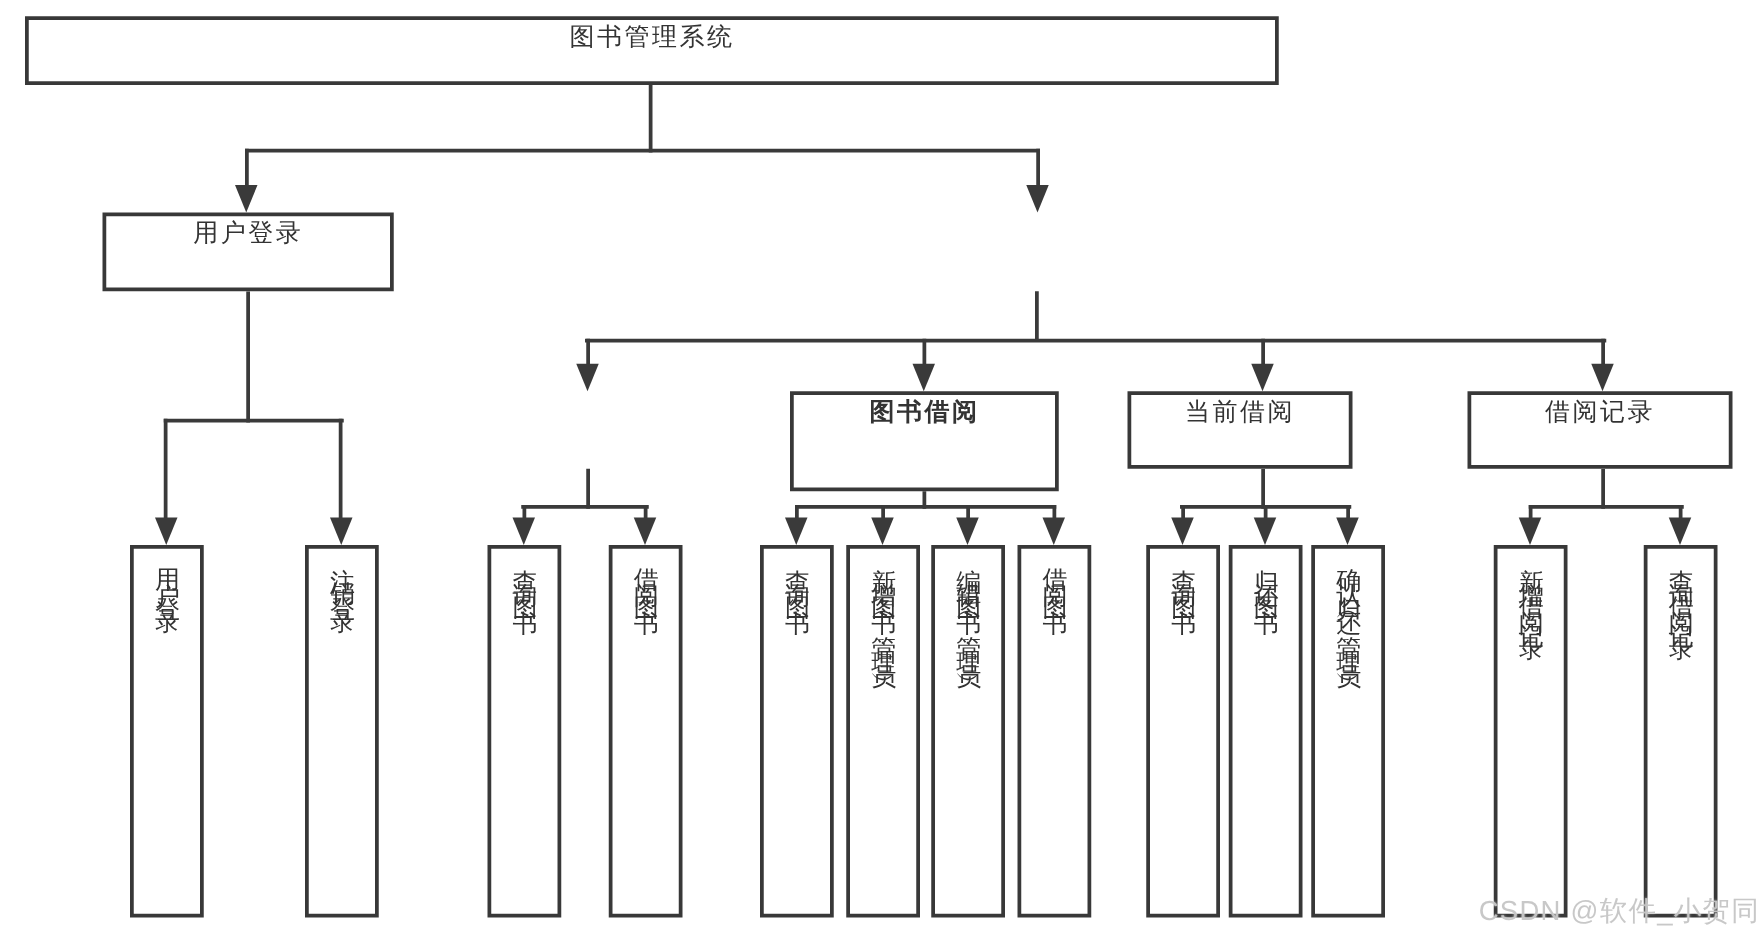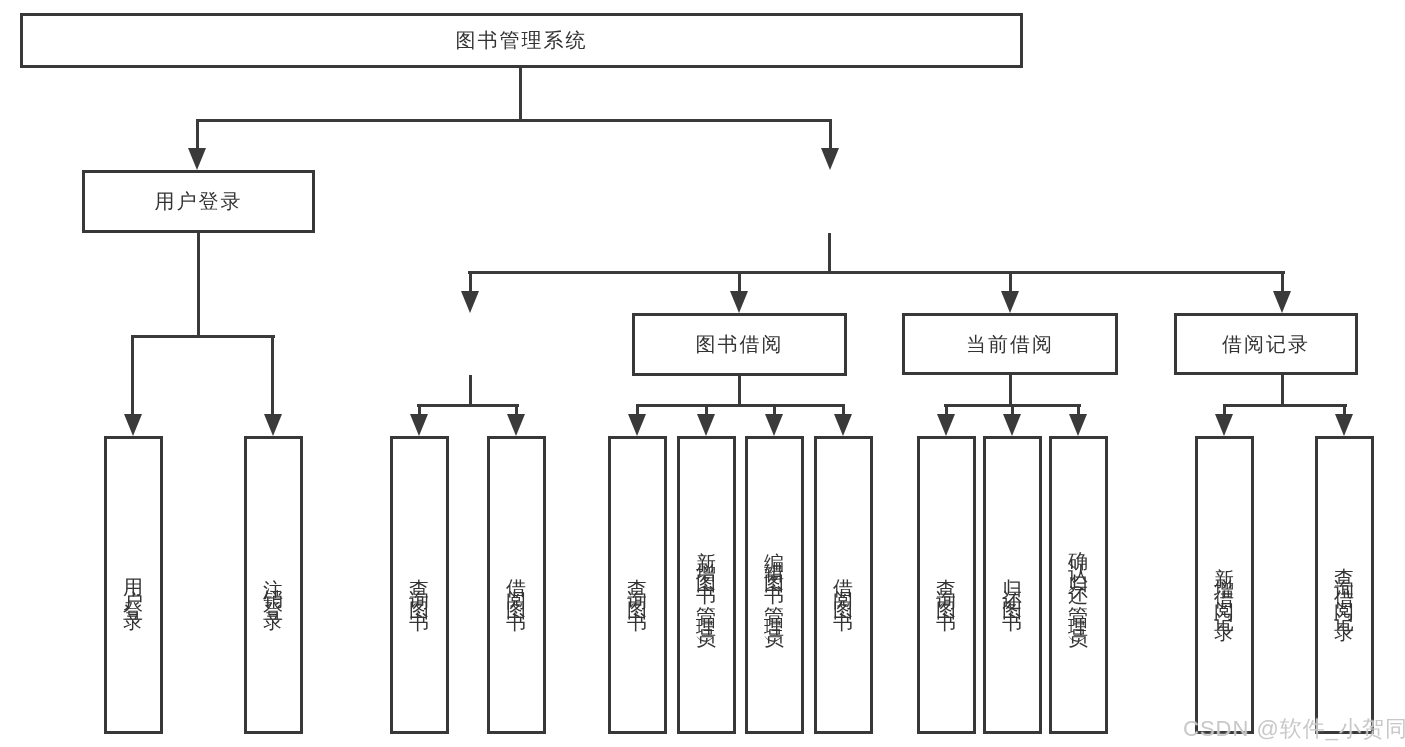--- a/index.html
+++ b/index.html
@@ -10,21 +10,20 @@
     background: #ffffff;
     font-family: "Liberation Sans", "DejaVu Sans", sans-serif;
     overflow: hidden;
   }
   .box {
     position: absolute;
     box-sizing: border-box;
     background: #ffffff;
     border: 3px solid #383838;
     display: flex;
-    align-items: center;
     justify-content: center;
     color: #333333;
     font-size: 20px;
     letter-spacing: 2px;
     z-index: 2;
   }
   .leaf span {
     writing-mode: vertical-rl;
     text-orientation: mixed;
     letter-spacing: 11px;
@@ -64,27 +63,27 @@
 <div class="canvas">
 
   <div class="box" style="left:20px; top:13px; width:1003px; height:55px;">
     <span>图书管理系统</span>
   </div>
 
   <div class="box" style="left:82px; top:170px; width:233px; height:63px;">
     <span>用户登录</span>
   </div>
 
-  <div class="box" style="left:632px; top:313px; width:215px; height:63px;">
+  <div class="box" style="left:632px; top:313px; width:215px; height:80px;font-weight:bold;">
     <span>图书借阅</span>
   </div>
-  <div class="box" style="left:902px; top:313px; width:216px; height:62px;">
+  <div class="box" style="left:902px; top:313px; width:180px; height:62px;">
     <span>当前借阅</span>
   </div>
-  <div class="box" style="left:1174px; top:313px; width:184px; height:62px;">
+  <div class="box" style="left:1174px; top:313px; width:212px; height:62px;">
     <span>借阅记录</span>
   </div>
 
   <div class="box leaf" style="left:104px; top:436px; width:59px; height:298px;">
     <span>用户登录</span>
   </div>
   <div class="box leaf" style="left:244px; top:436px; width:59px; height:298px;">
     <span>注销登录</span>
   </div>
 

